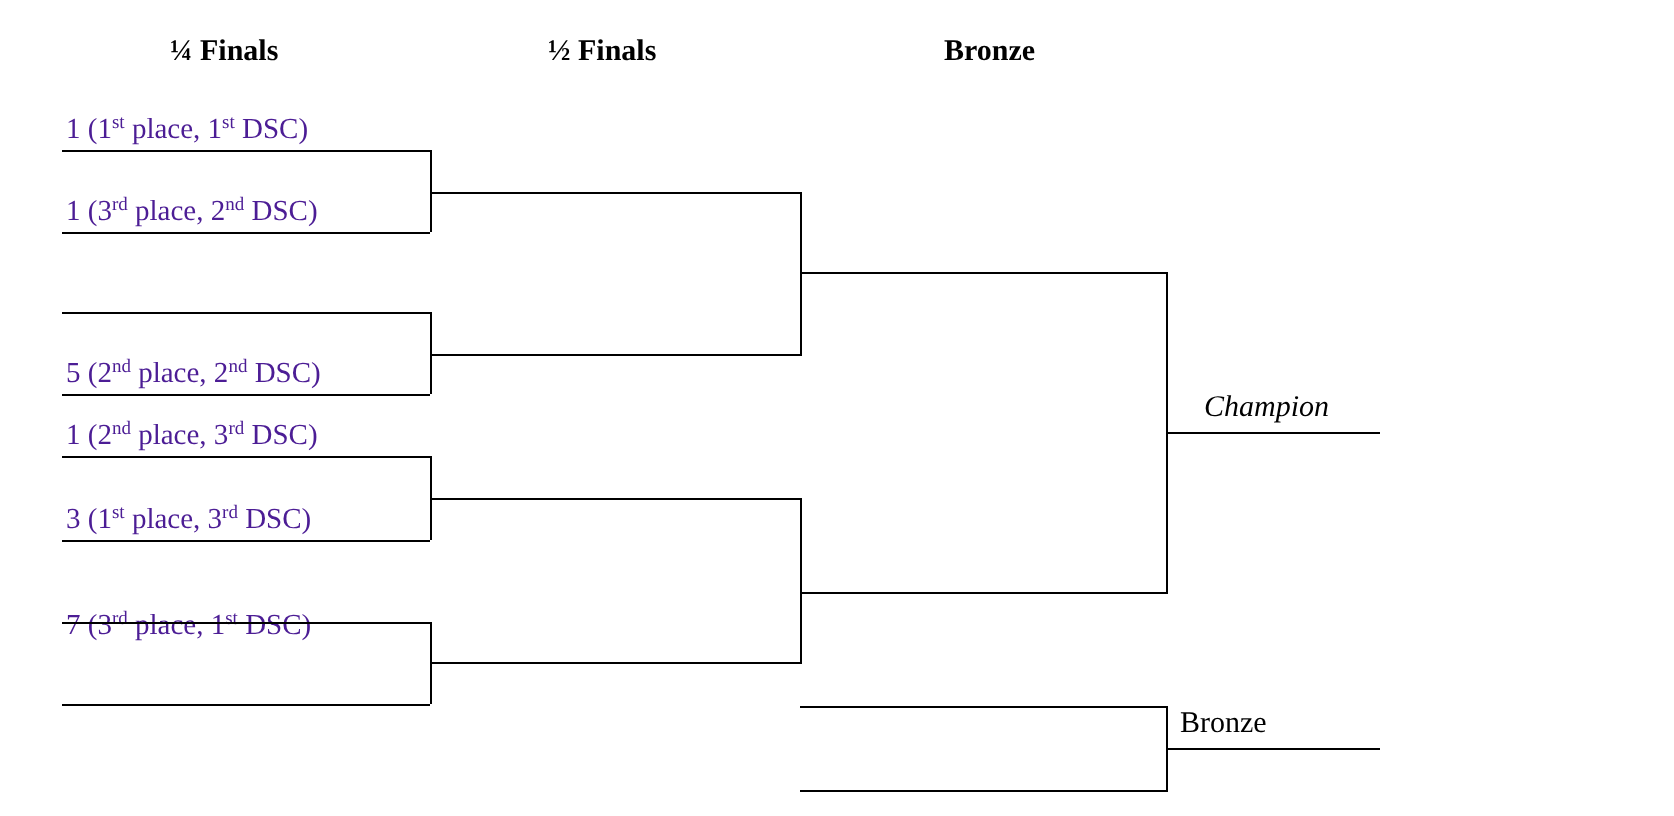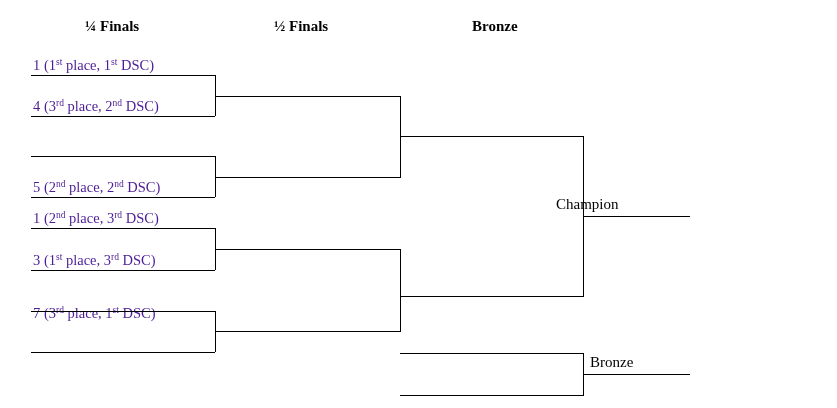--- a/index.html
+++ b/index.html
@@ -72,21 +72,21 @@
 
   <div class="col-heading" id="hdr-quarter">¼ Finals</div>
   <div class="col-heading" id="hdr-semi">½ Finals</div>
   <div class="col-heading" id="hdr-final">Bronze</div>
 
   <div class="slot" style="left:33px; top:57px;">
     <span>1 (1</span><sup>st</sup><span> place, 1</span><sup>st</sup><span> DSC)</span>
   </div>
 
   <div class="slot" style="left:33px; top:98px;">
-    <span>4 (3</span><sup>rd</sup><span> place, 2</span><sup>nd</sup><span> DSC)</span>
+    <span>1 (3</span><sup>rd</sup><span> place, 2</span><sup>nd</sup><span> DSC)</span>
   </div>
 
 
   <div class="slot" style="left:33px; top:179px;">
     <span>5 (2</span><sup>nd</sup><span> place, 2</span><sup>nd</sup><span> DSC)</span>
   </div>
 
   <div class="slot" style="left:33px; top:210px;">
     <span>1 (2</span><sup>nd</sup><span> place, 3</span><sup>rd</sup><span> DSC)</span>
   </div>
@@ -121,21 +121,21 @@
 
   <div class="vline" style="left:400px; top:96px;  height:81px;"></div>
   <div class="vline" style="left:400px; top:249px; height:82px;"></div>
 
   <div class="hline" style="left:400px; top:136px; width:184px;"></div>
   <div class="hline" style="left:400px; top:296px; width:184px;"></div>
 
   <div class="vline" style="left:583px; top:136px; height:160px;"></div>
 
   <div class="hline" style="left:583px; top:216px; width:107px;"></div>
-  <div class="outcome" style="left:556px; top:196px;">Champion</div>
+  <div class="outcome" style="left:602px; top:196px;font-style:italic;">Champion</div>
 
   <div class="hline" style="left:400px; top:353px; width:184px;"></div>
   <div class="hline" style="left:400px; top:395px; width:184px;"></div>
   <div class="vline" style="left:583px; top:353px; height:42px;"></div>
   <div class="hline" style="left:583px; top:374px; width:107px;"></div>
   <div class="outcome" style="left:590px; top:354px;">Bronze</div>
 
 </div>
 
 </body></html>

